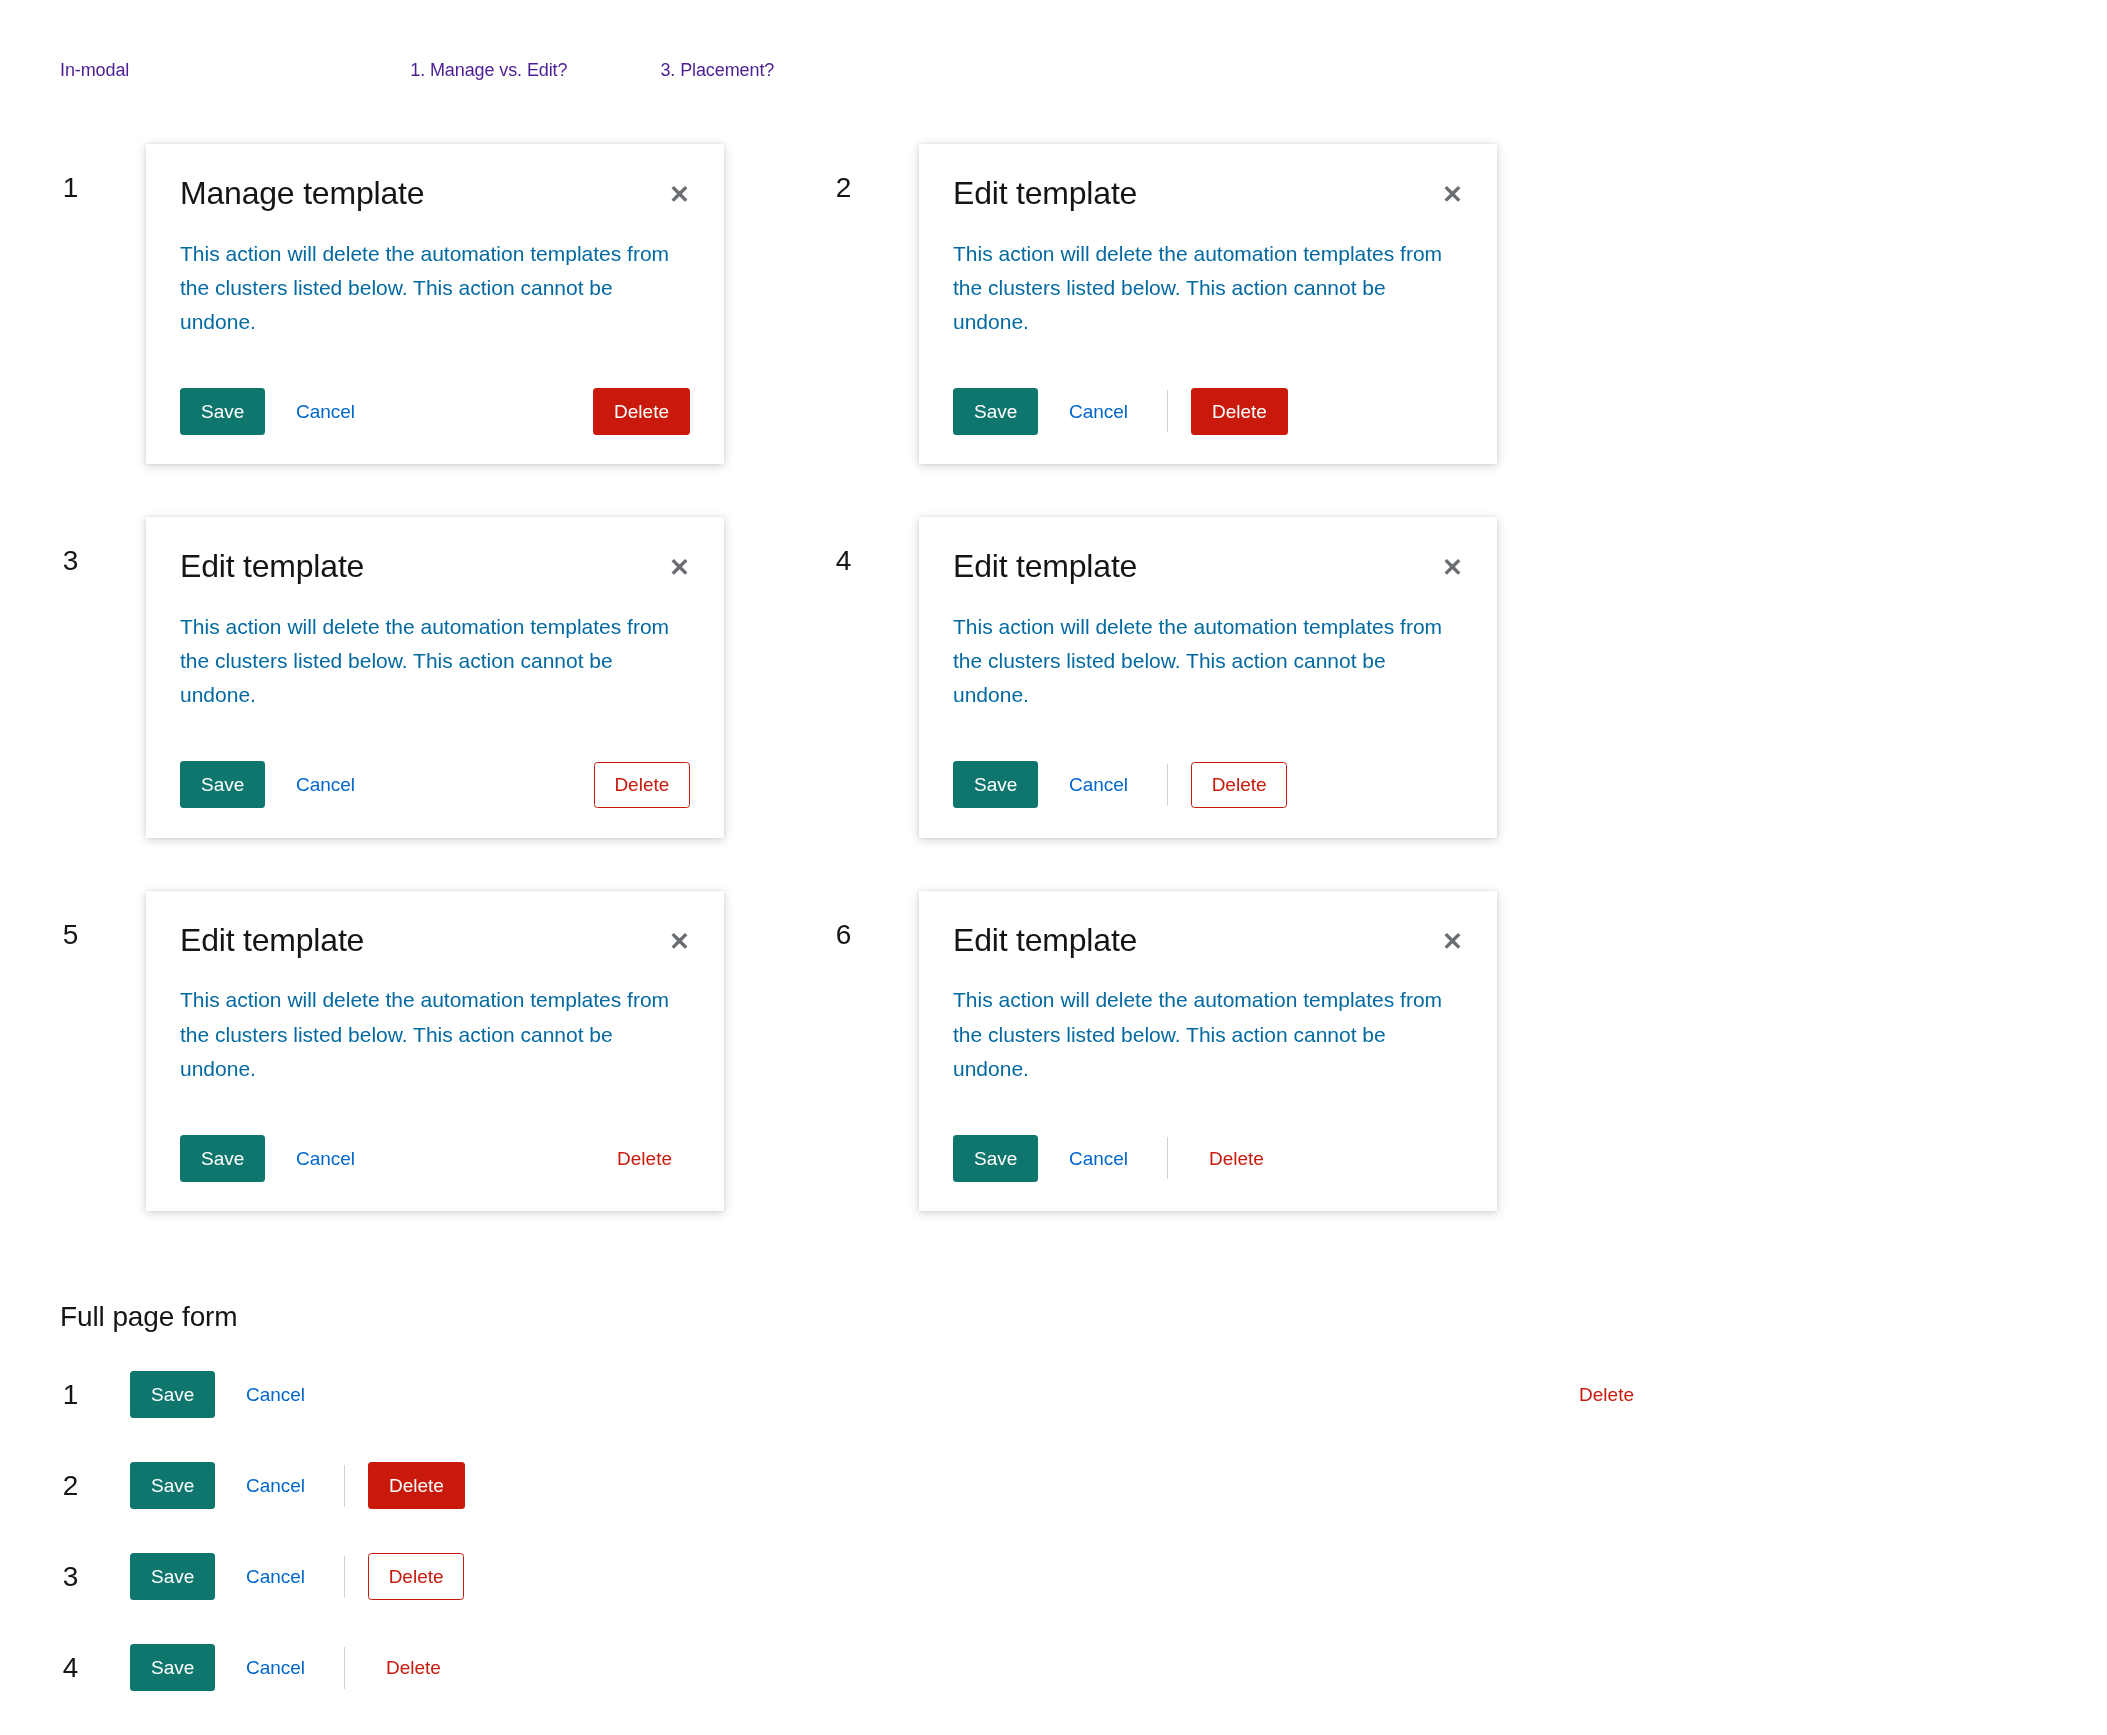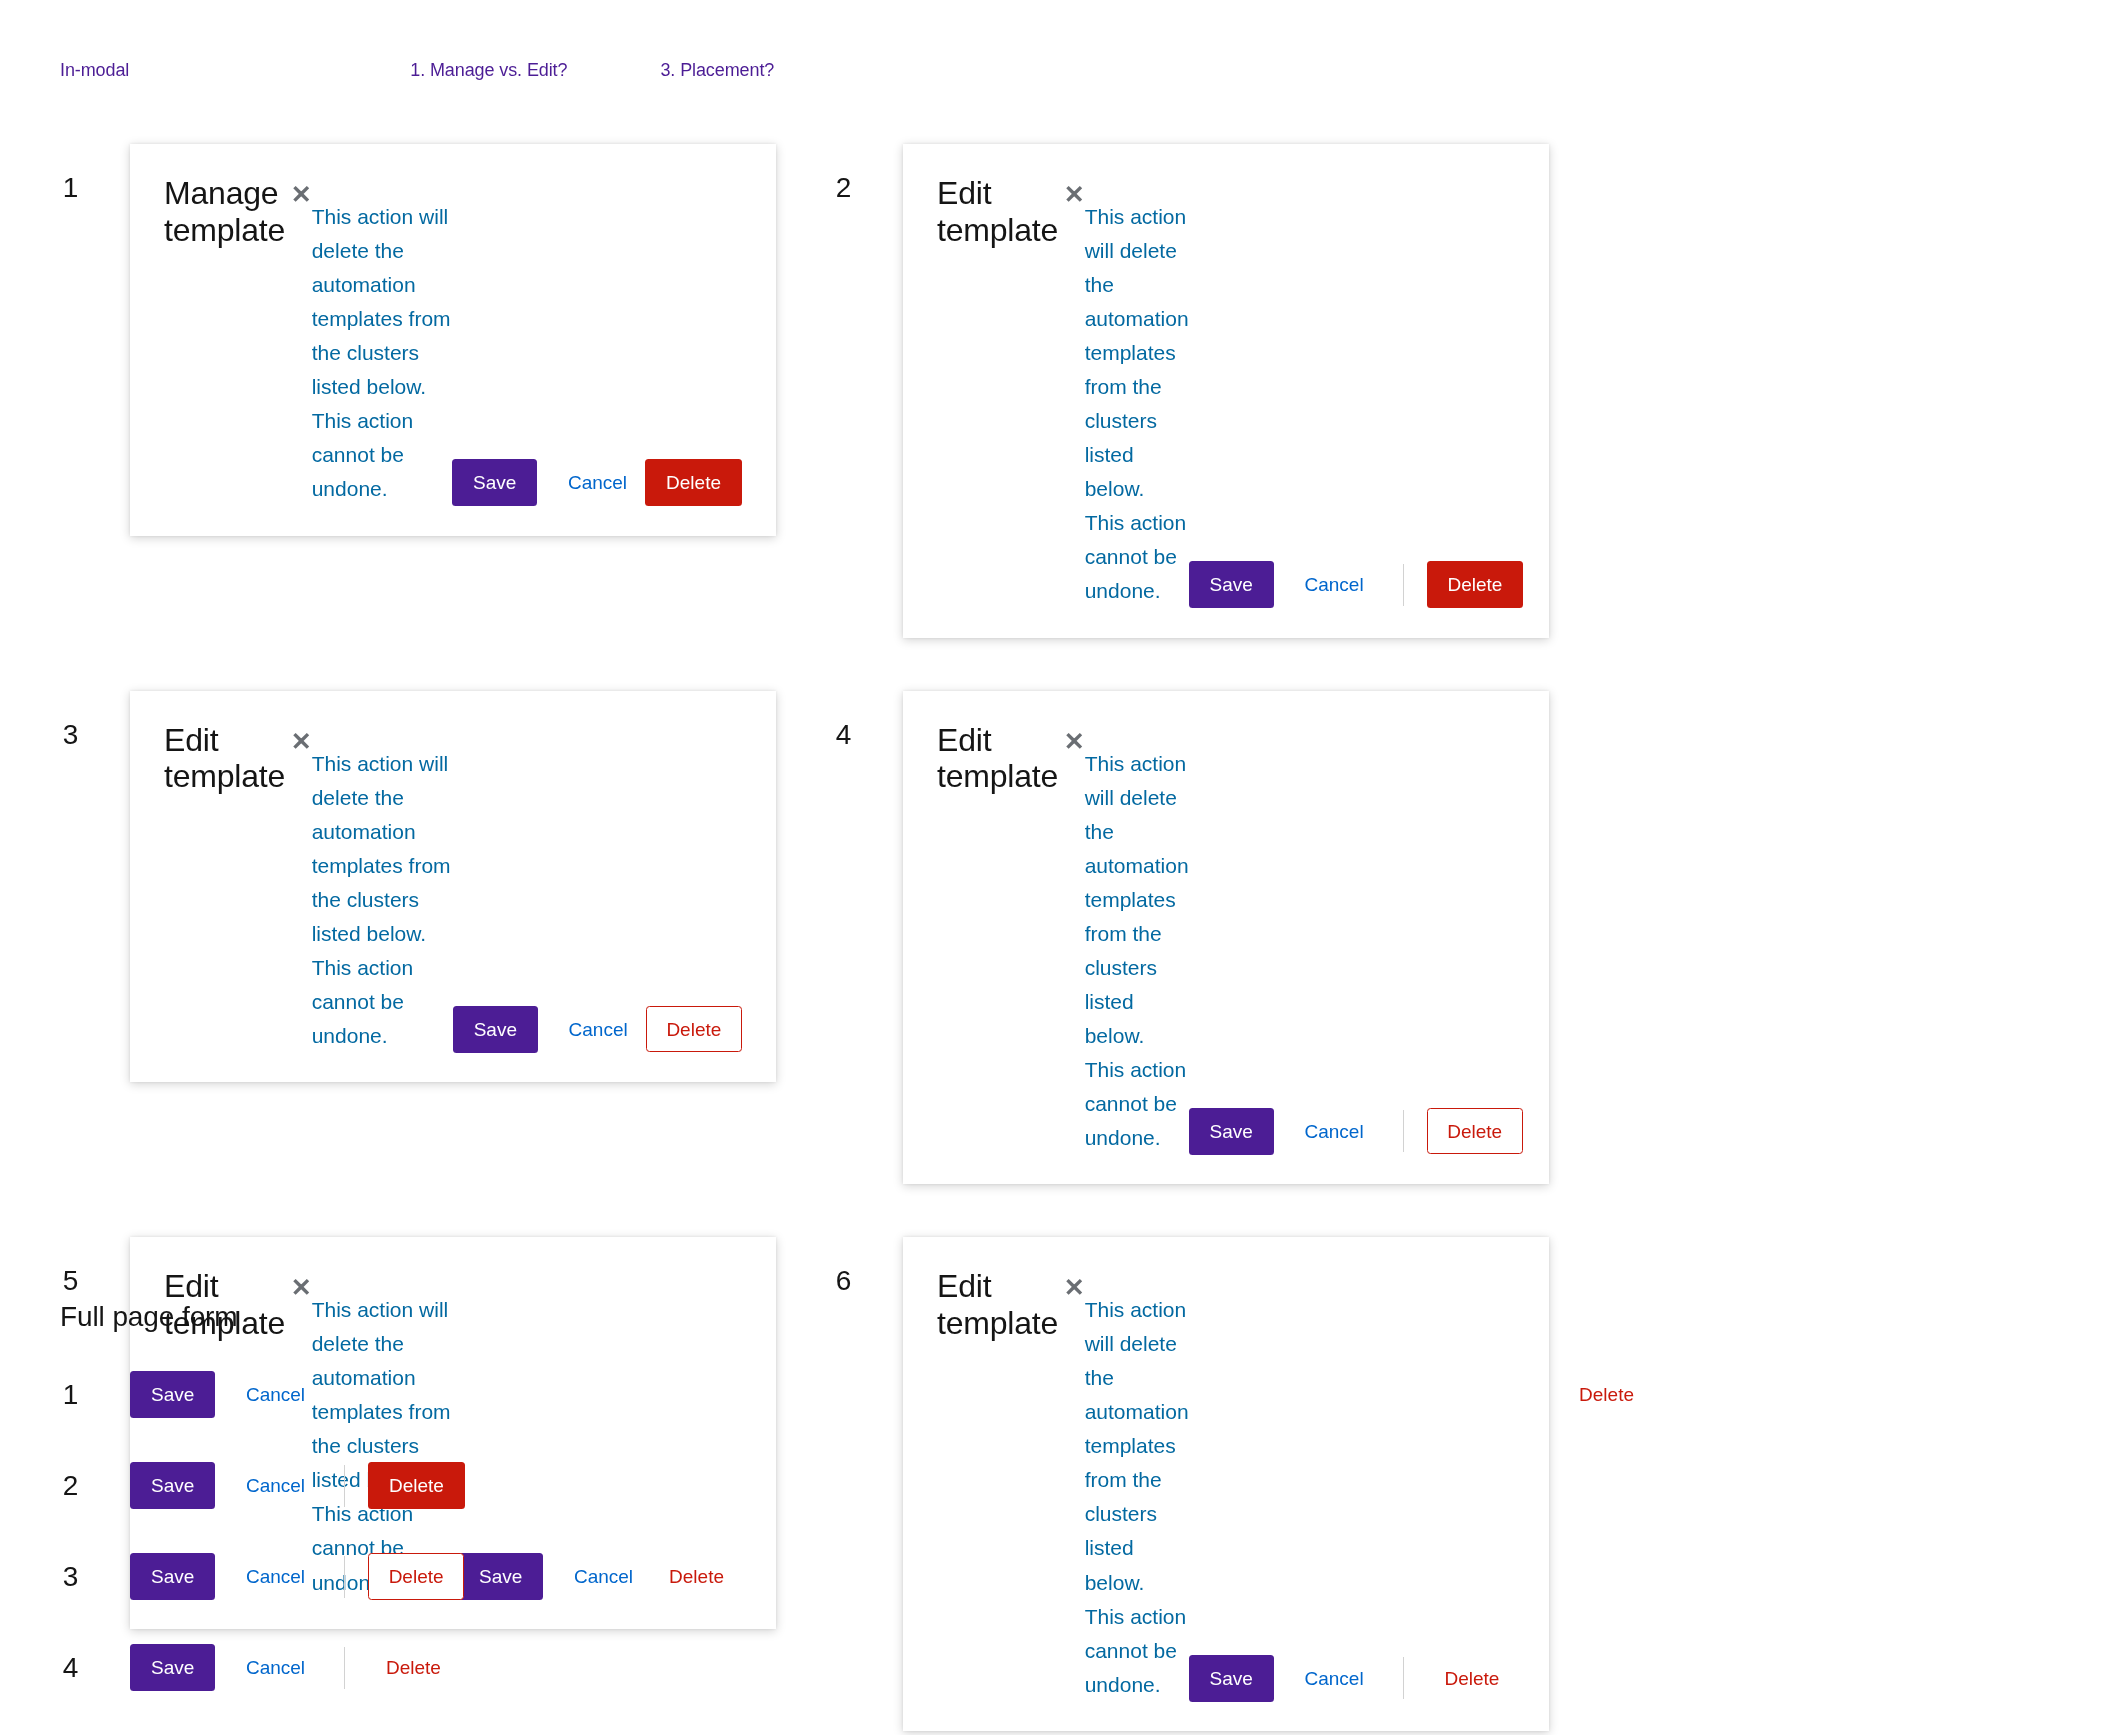--- a/index.html
+++ b/index.html
@@ -50,28 +50,29 @@
   .modal-index {
     width: 70px;
     flex: 0 0 70px;
     font-size: 28px;
     font-weight: 400;
     color: #151515;
     padding-top: 28px;
     padding-left: 2.8px;
   }
   .modal-card {
-    width: 646px;
+    width: 578px;
     background: #ffffff;
     box-shadow: 0 2.1px 9.8px rgba(3,3,3,0.18), 0 0 2.8px rgba(3,3,3,0.08);
     padding: 31px 34px 29.5px 34px;
     position: relative;
     min-height: 295px;
     display: flex;
-    flex-direction: row;
+    flex-direction: column;
+    margin-left: 16px;
   }
   .card-head {
     display: flex;
     align-items: flex-start;
     justify-content: space-between;
   }
   .card-title {
     font-size: 32px;
     font-weight: 400;
     color: #151515;
@@ -109,21 +110,21 @@
     font-family: "Liberation Sans", sans-serif;
     font-size: 19px;
     line-height: 1;
     border: none;
     border-radius: 3.5px;
     cursor: pointer;
     padding: 14px 21px;
     white-space: nowrap;
   }
   .btn-primary {
-    background: #4c1d95;
+    background: #0f766e;
     color: #ffffff;
   }
   .btn-link {
     background: transparent;
     color: #0066cc;
     padding-left: 18px;
     padding-right: 18px;
   }
   .btn-danger {
     background: #c9190b;

